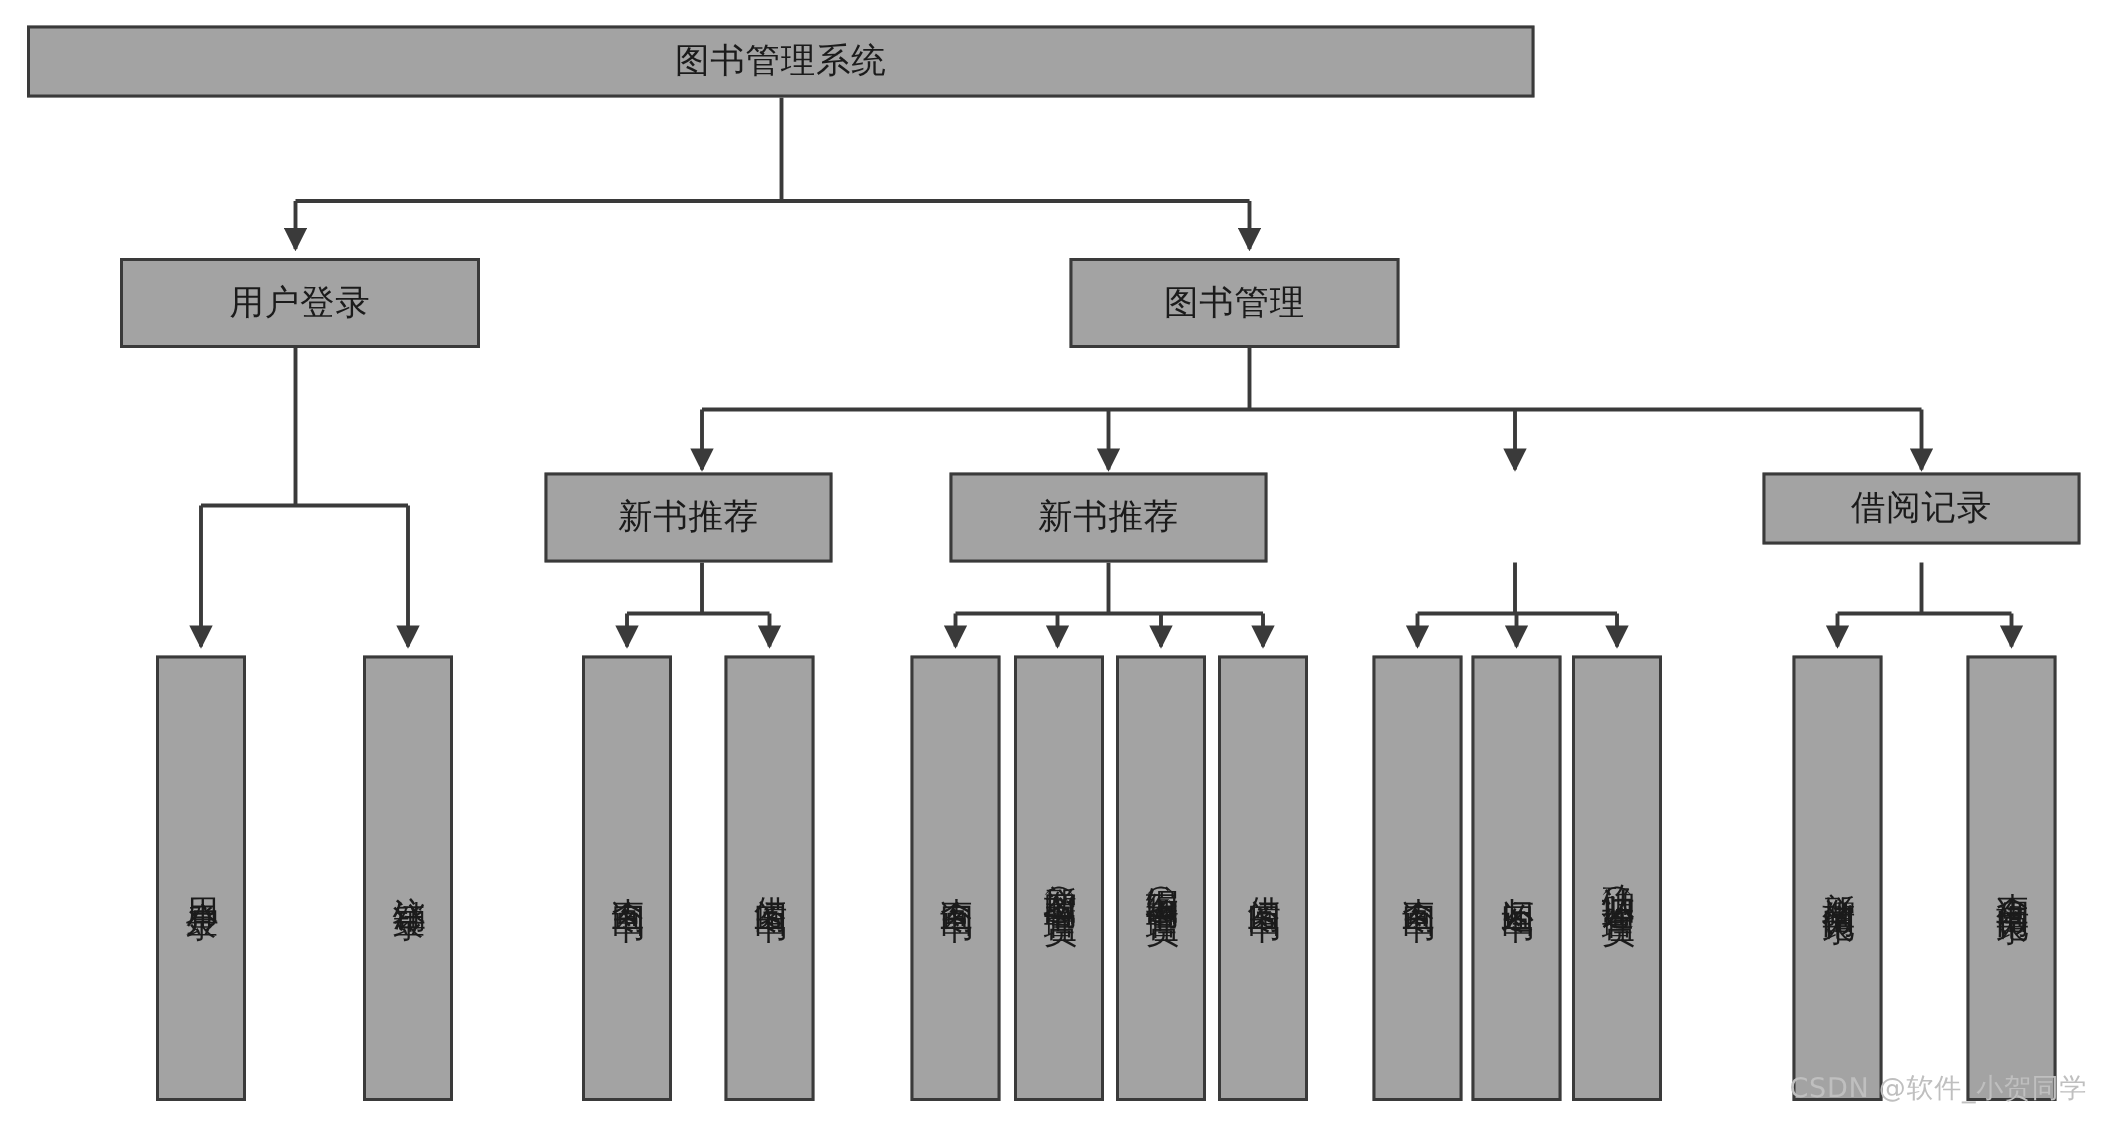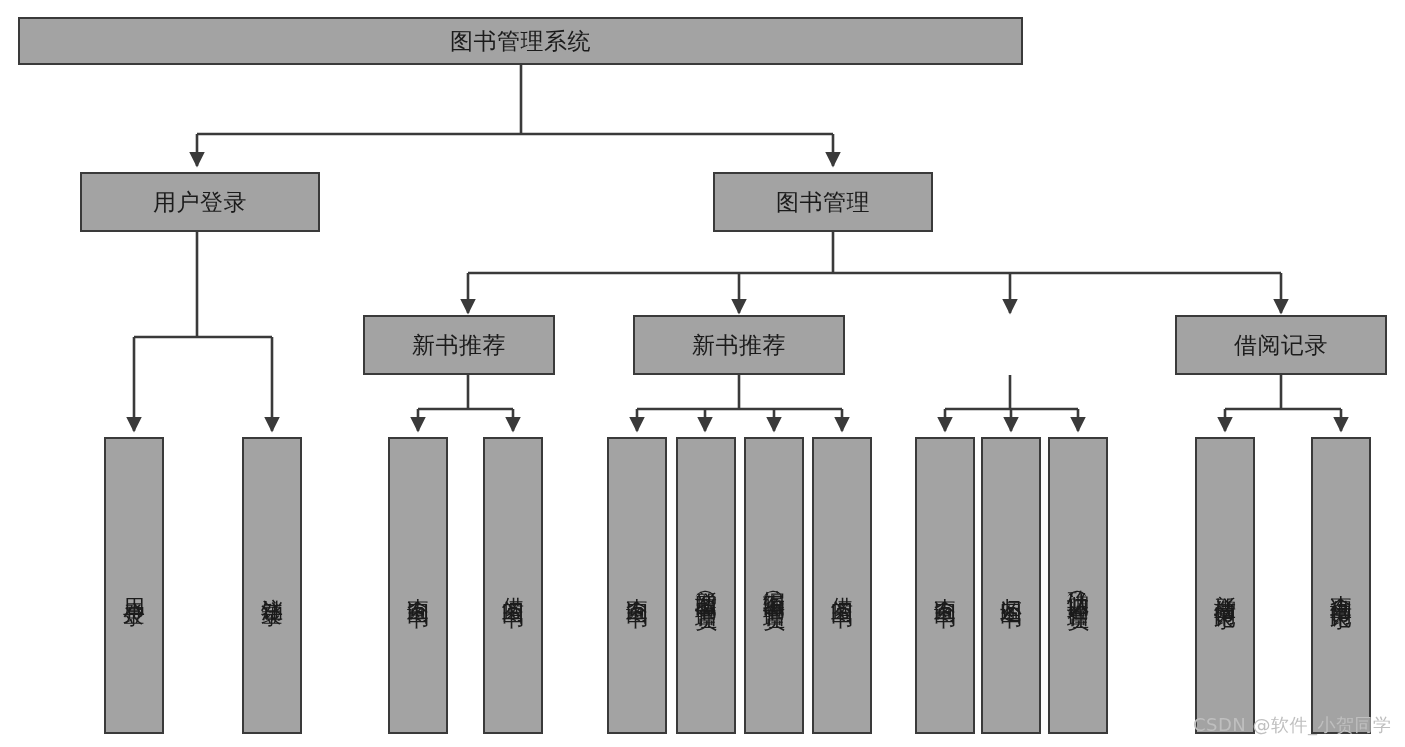--- a/index.html
+++ b/index.html
@@ -137,21 +137,21 @@
 
   <div class="node" style="left:363px; top:315px; width:192px; height:60px;">
     <span class="lbl">新书推荐</span>
   </div>
 
   <div class="node" style="left:633px; top:315px; width:212px; height:60px;">
     <span class="lbl">新书推荐</span>
   </div>
 
 
-  <div class="node" style="left:1175px; top:315px; width:212px; height:60px;">
+  <div class="node" style="left:1175px; top:315px; width:212px; height:48px;font-family:Liberation Serif, serif;">
     <span class="lbl">借阅记录</span>
   </div>
 
   <div class="node vert" style="left:104px; top:437px; width:60px; height:297px;">
     <span class="lbl">用户登录</span>
   </div>
 
   <div class="node vert" style="left:242px; top:437px; width:60px; height:297px;">
     <span class="lbl">注销登录</span>
   </div>

